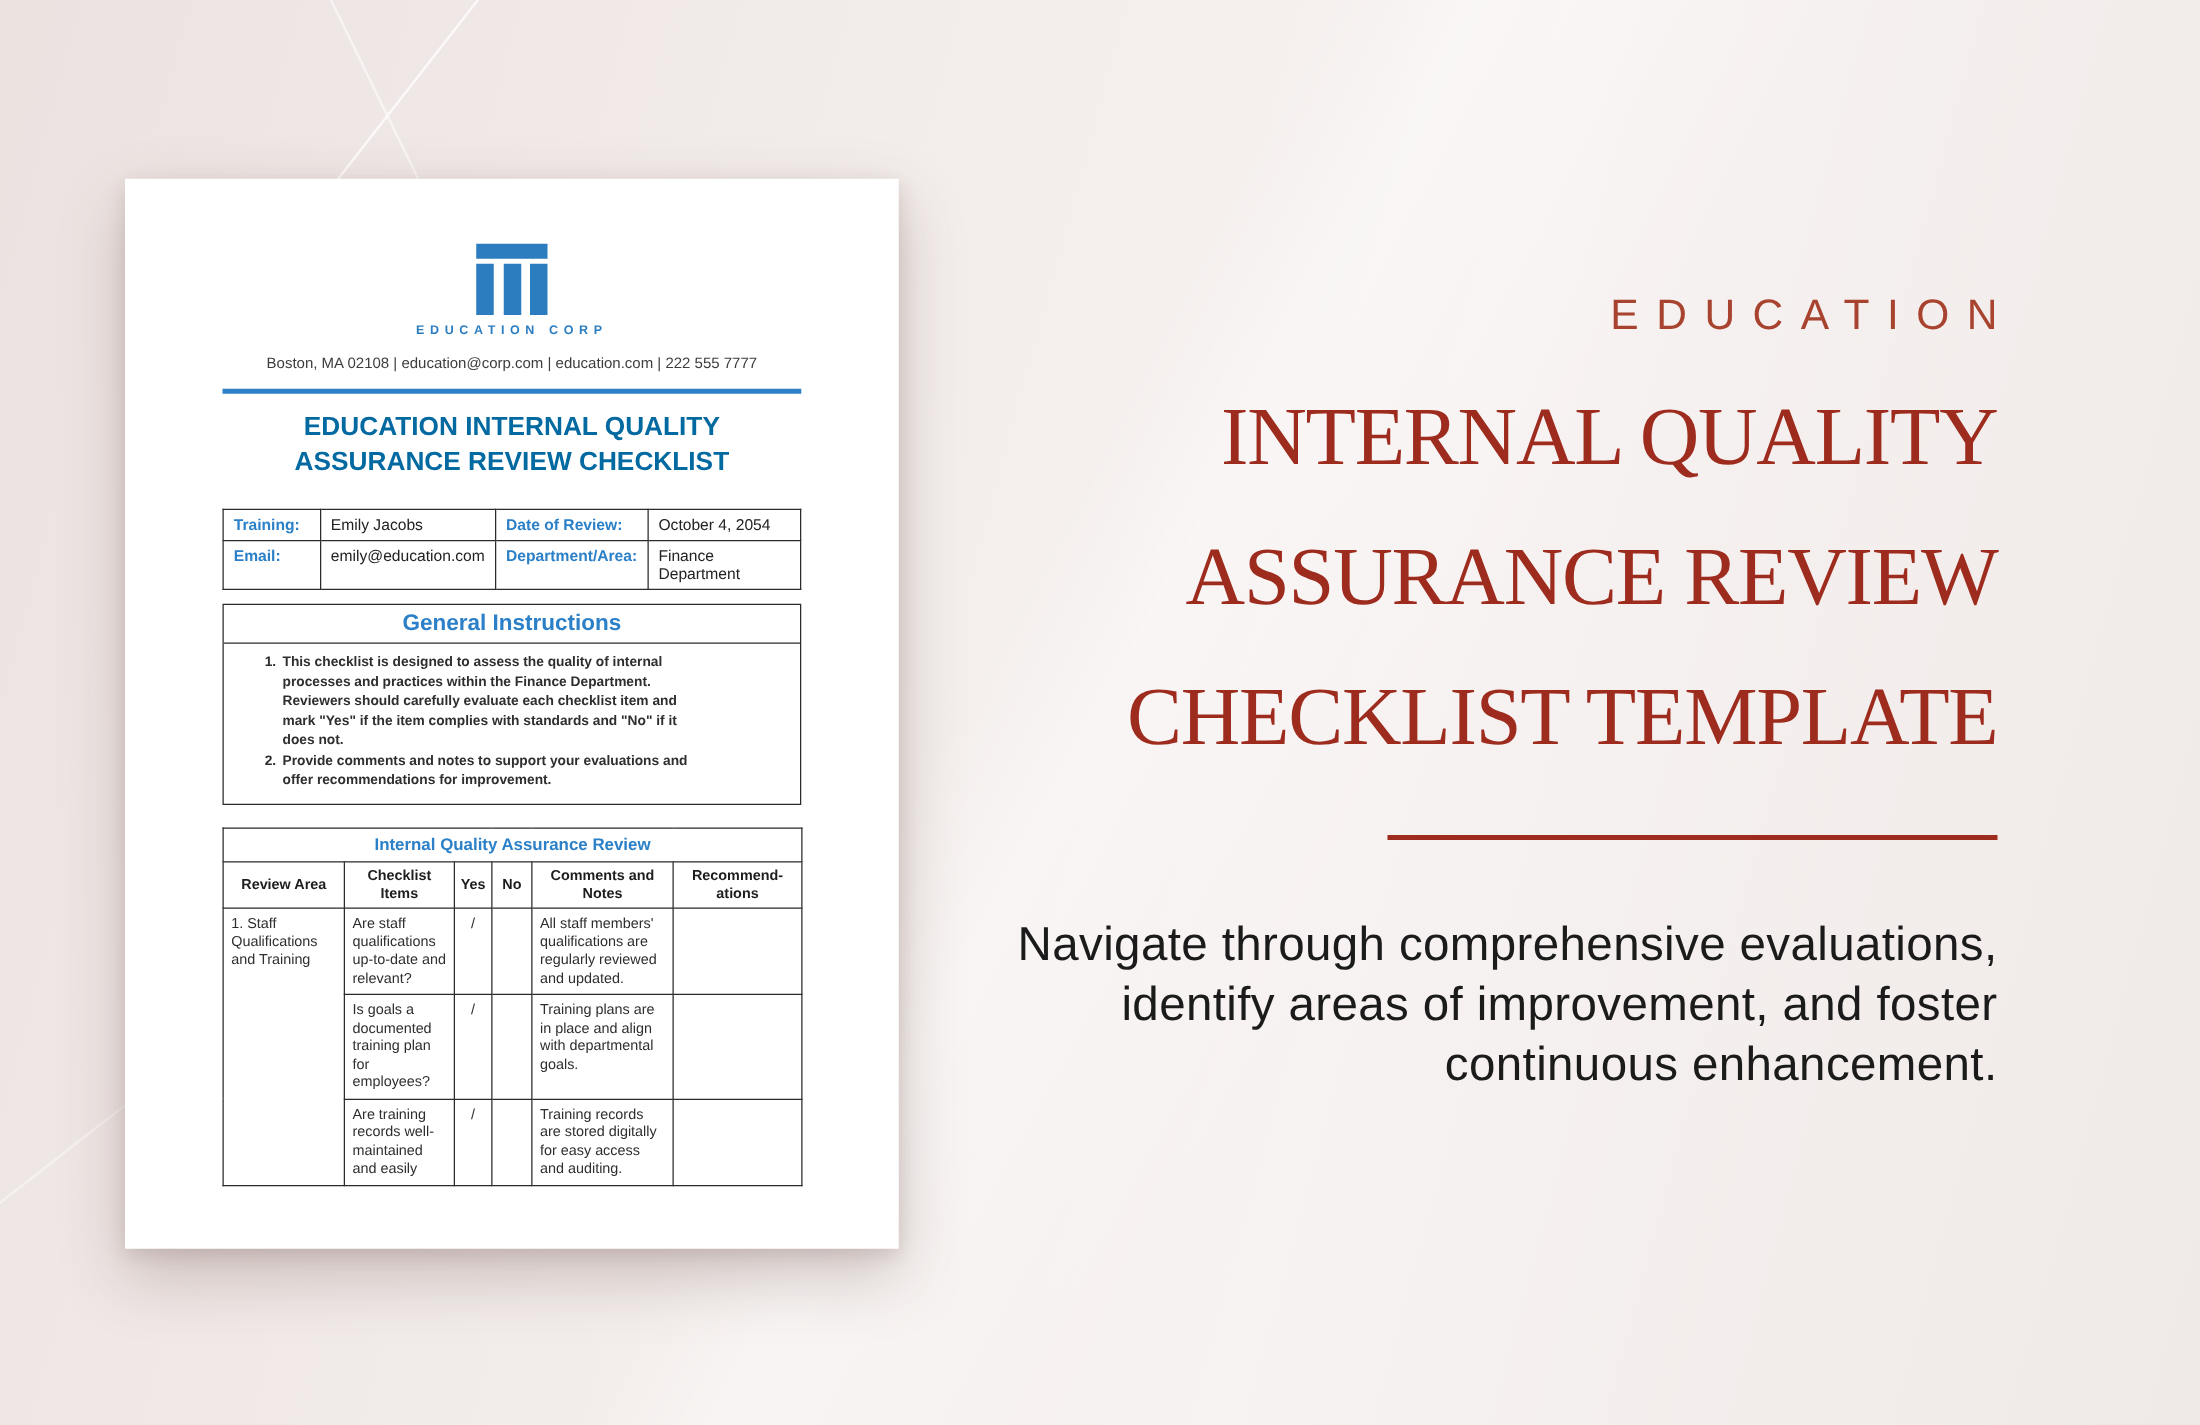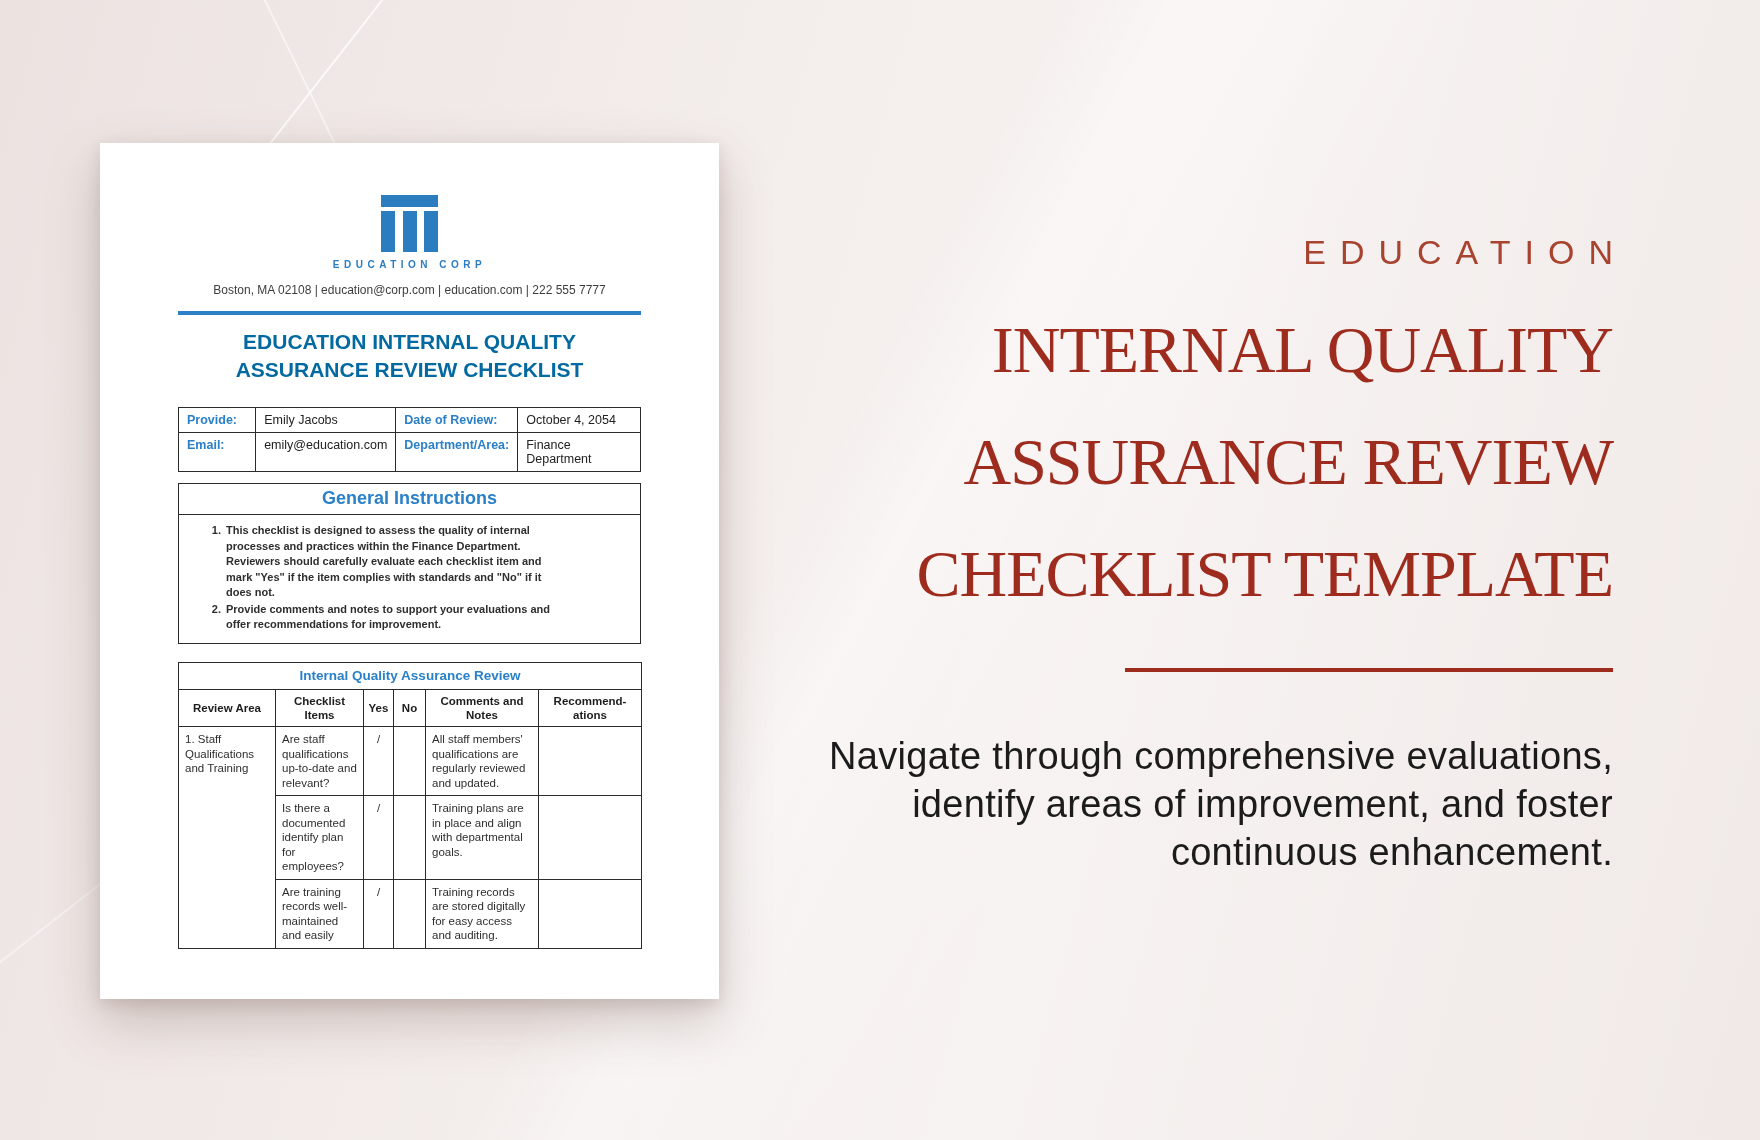--- a/index.html
+++ b/index.html
@@ -49,21 +49,21 @@
 
   .review-table { margin-top:18px; font-size:11.5px; color:#2e2e2e; table-layout:fixed; }
   .review-table .rtitle { text-align:center; color:#2b80c8; font-weight:bold; font-size:13.5px; padding:6px 0; }
   .review-table th { font-size:11.5px; line-height:14px; color:#1d1d1d; padding:4px 3px; text-align:center; vertical-align:middle; }
   .review-table td { padding:5px 6px; line-height:14.5px; overflow-wrap:break-word; }
   .review-table .yes, .review-table .no { text-align:center; }
   col.w-area{width:97px;} col.w-item{width:88px;} col.w-yes{width:30px;}
   col.w-no{width:32px;} col.w-com{width:113px;} col.w-rec{width:103px;}
 
   
-  .hero { position:absolute; top:232px; right:147px; width:900px; text-align:right; }
+  .hero { position:absolute; top:232px; right:162px; width:900px; text-align:right; }
   .hero .eyebrow { color:#a8432f; font-size:34px; line-height:40px; letter-spacing:14px; margin-right:-14px; font-weight:500; }
   .hero .htitle { margin-top:22px; font-family:"Liberation Serif", serif; color:#9e2c1e; font-size:66px; line-height:112px; letter-spacing:-1px; white-space:nowrap; }
   .hero .hdivider { margin:38px 0 0 auto; width:488px; height:4px; background:#9e2c1e; }
   .hero .desc { margin-top:60px; color:#1b1b1b; font-size:38px; line-height:48px; letter-spacing:.3px; }
 </style>
 </head>
 <body>
 
 <div class="bg-shine"></div>
 <div class="bg-line l1"></div>
@@ -81,21 +81,21 @@
     </div>
   </div>
   <div class="org-name">EDUCATION CORP</div>
   <div class="contact">Boston, MA 02108 | education@corp.com | education.com | 222 555 7777</div>
   <div class="rule"></div>
   <div class="doc-title">EDUCATION INTERNAL QUALITY ASSURANCE REVIEW CHECKLIST</div>
 
   <table class="info-table">
     <tbody>
         <tr>
-      <td class="lbl c1">Provide:</td>
+      <td class="lbl c1">Training:</td>
       <td class="c2">Emily Jacobs</td>
       <td class="lbl c3">Date of Review:</td>
       <td class="c4">October 4, 2054</td>
     </tr>
     <tr>
       <td class="lbl c1">Email:</td>
       <td class="c2">emily@education.com</td>
       <td class="lbl c3">Department/Area:</td>
       <td class="c4">Finance Department</td>
     </tr>
@@ -133,21 +133,21 @@
     </tr>
     <tr>
       <td rowspan="3">1. Staff Qualifications and Training</td>
       <td>Are staff qualifications up-to-date and relevant?</td>
       <td class="yes">/</td>
       <td class="no"></td>
       <td>All staff members' qualifications are regularly reviewed and updated.</td>
       <td></td>
     </tr>
     <tr>
-      <td>Is there a documented identify plan for employees?</td>
+      <td>Is goals a documented training plan for employees?</td>
       <td class="yes">/</td>
       <td class="no"></td>
       <td>Training plans are in place and align with departmental goals.</td>
       <td></td>
     </tr>
     <tr>
       <td>Are training records well-maintained and easily</td>
       <td class="yes">/</td>
       <td class="no"></td>
       <td>Training records are stored digitally for easy access and auditing.</td>

